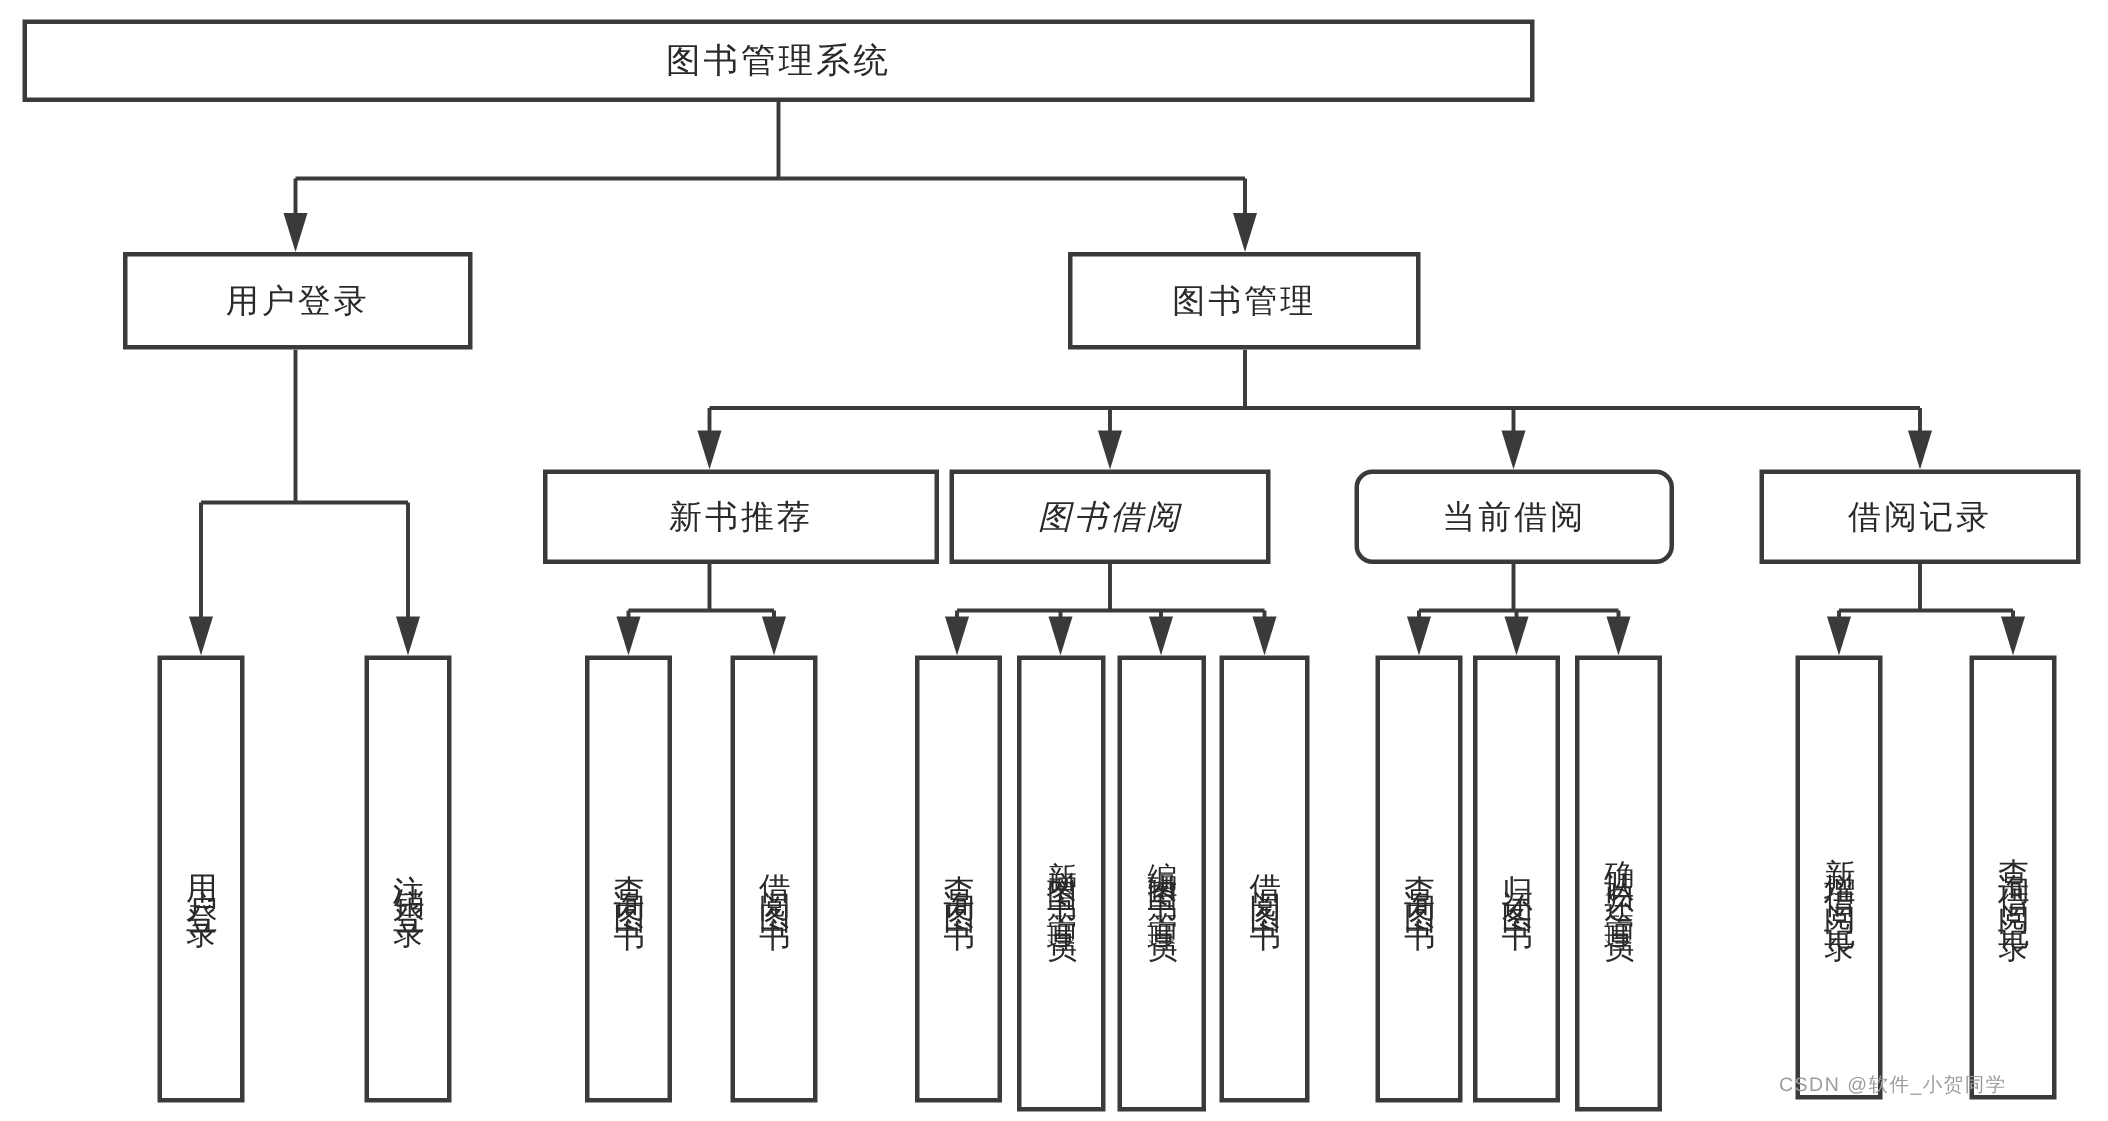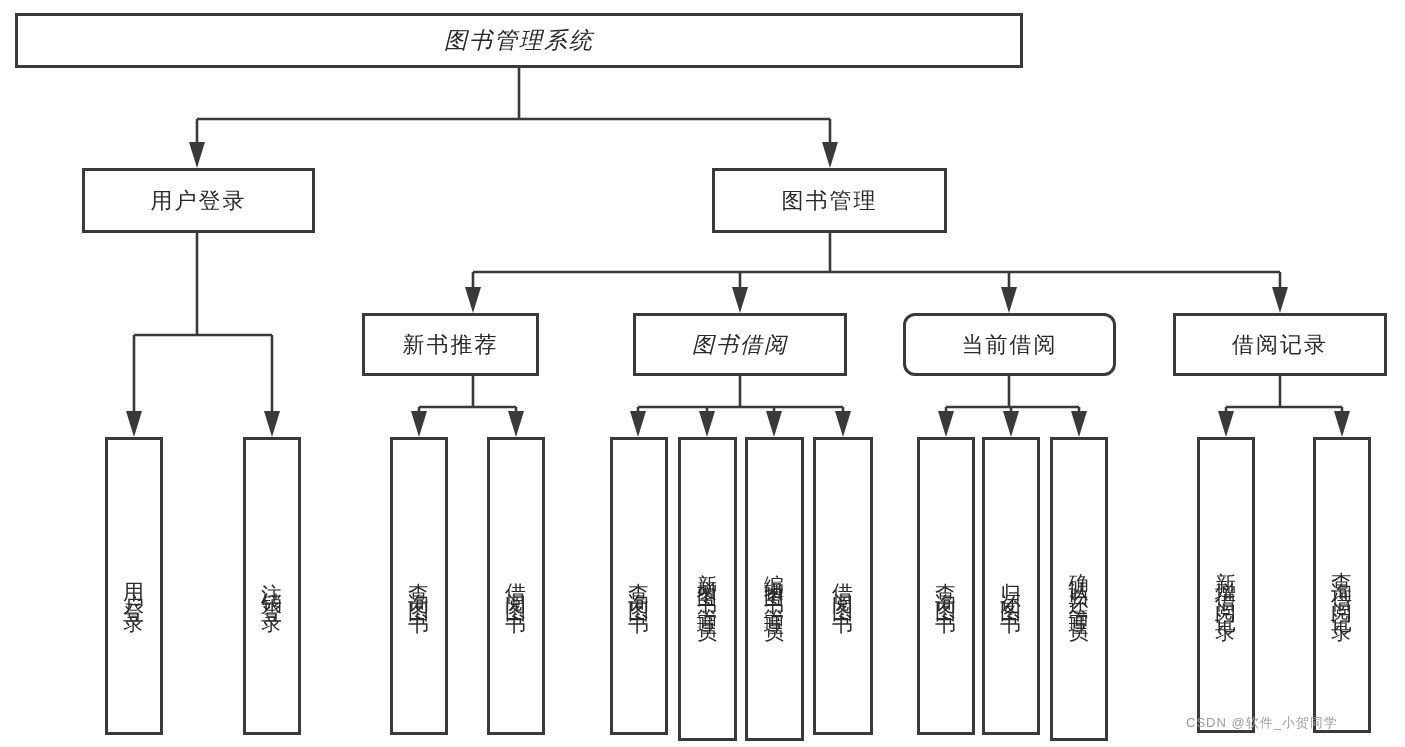--- a/index.html
+++ b/index.html
@@ -95,32 +95,32 @@
 
       <polygon points="938,411 954,411 946,437"></polygon>
       <polygon points="1003,411 1019,411 1011,437"></polygon>
       <polygon points="1071,411 1087,411 1079,437"></polygon>
 
       <polygon points="1218,411 1234,411 1226,437"></polygon>
       <polygon points="1334,411 1350,411 1342,437"></polygon>
     </g>
   </svg>
 
-  <div class="node h root" style="left:15px;top:13px;width:1008px;height:55px;font-style:italic;">
+  <div class="node h root" style="left:15px;top:13px;width:1008px;height:55px;">
     <span class="lbl">图书管理系统</span>
   </div>
 
   <div class="node h" style="left:82px;top:168px;width:233px;height:65px;">
     <span class="lbl">用户登录</span>
   </div>
   <div class="node h" style="left:712px;top:168px;width:235px;height:65px;">
     <span class="lbl">图书管理</span>
   </div>
 
-  <div class="node h" style="left:362px;top:313px;width:177px;height:63px;">
+  <div class="node h" style="left:362px;top:313px;width:264px;height:63px;">
     <span class="lbl">新书推荐</span>
   </div>
   <div class="node h" style="left:633px;top:313px;width:214px;height:63px;font-style:italic;">
     <span class="lbl">图书借阅</span>
   </div>
   <div class="node h" style="left:903px;top:313px;width:213px;height:63px;border-radius:12px;">
     <span class="lbl">当前借阅</span>
   </div>
   <div class="node h" style="left:1173px;top:313px;width:214px;height:63px;font-family:Liberation Serif, serif;">
     <span class="lbl">借阅记录</span>

